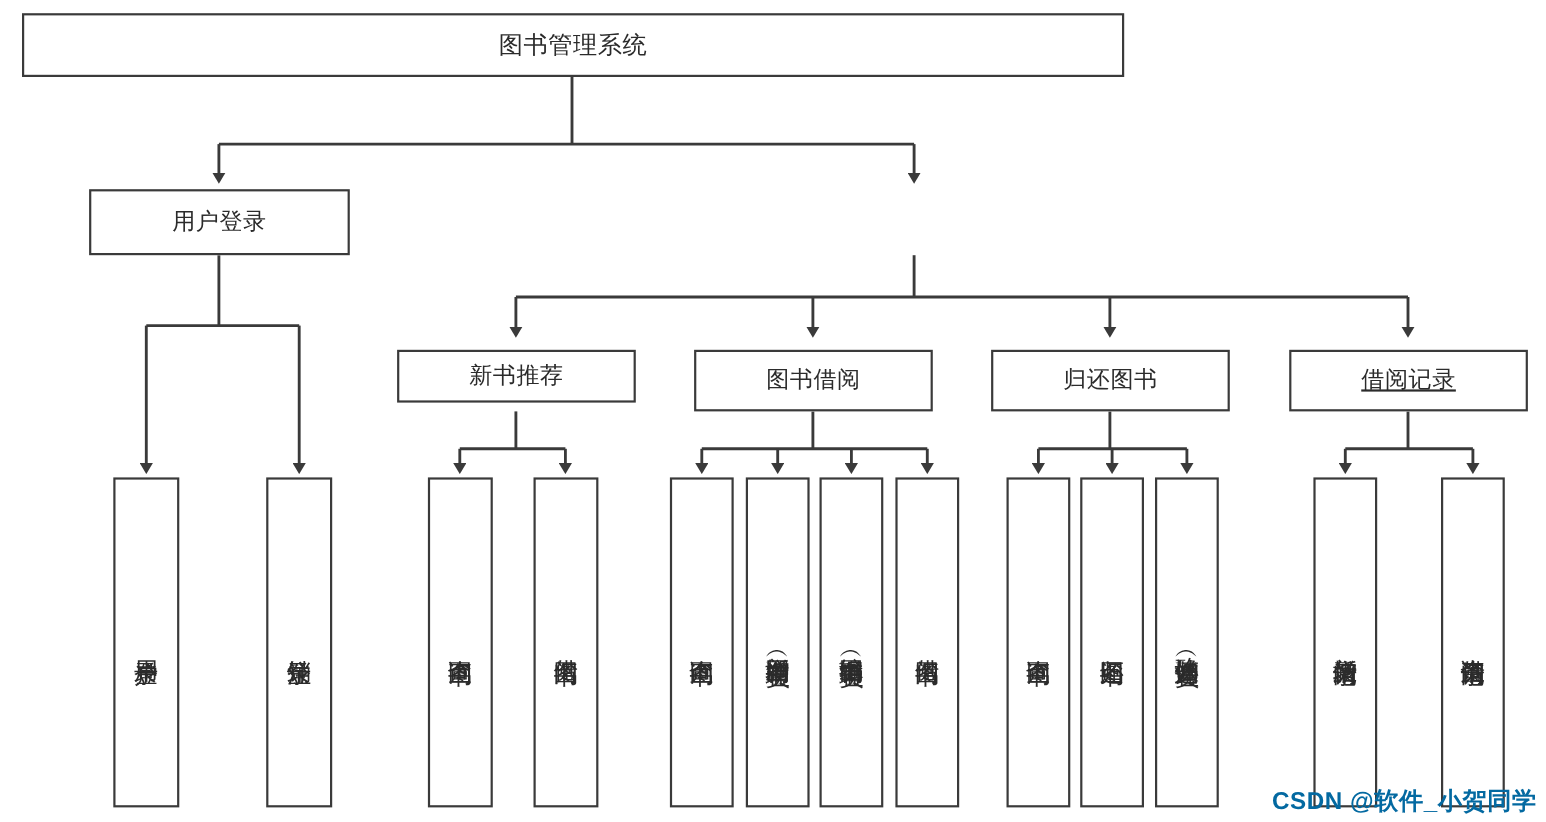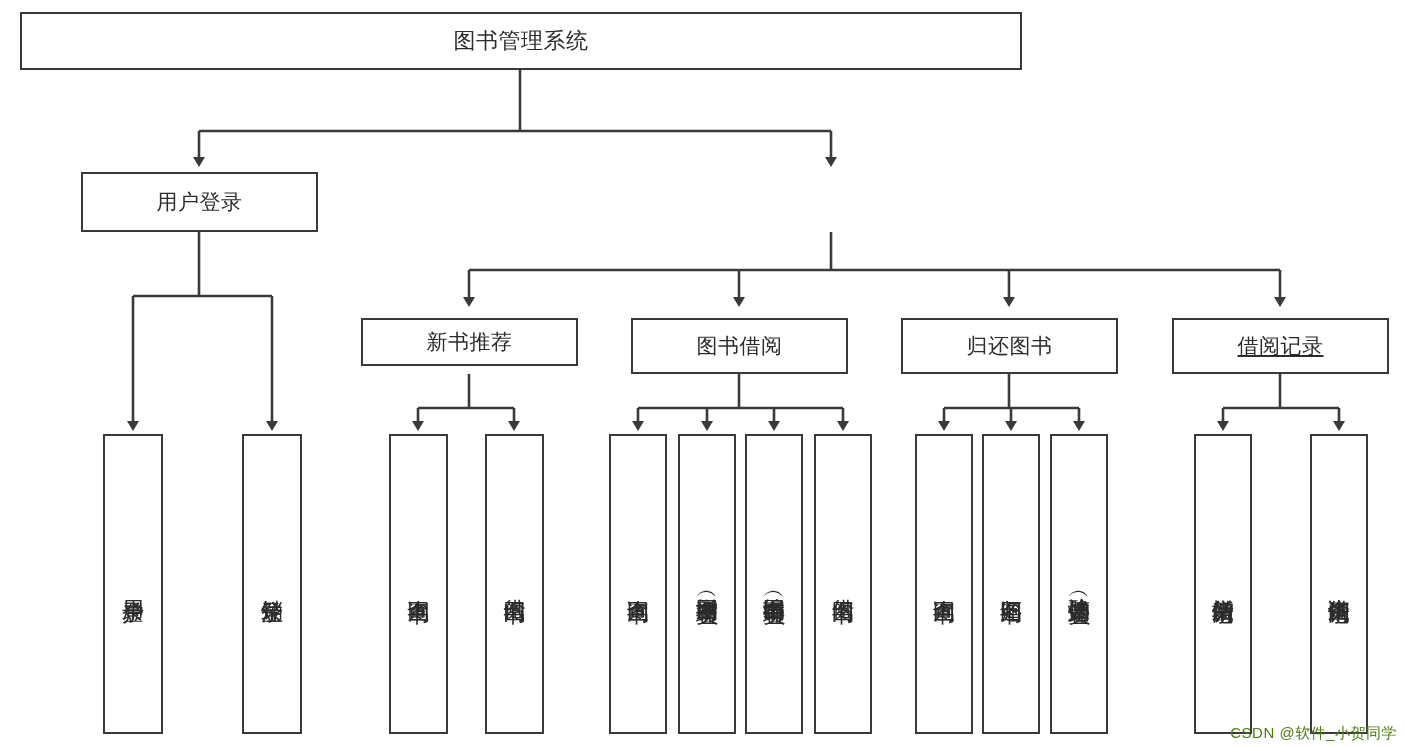--- a/index.html
+++ b/index.html
@@ -54,24 +54,25 @@
     display: block;
     text-align: center;
   }
   #root-node {
     font-size: 22px;
   }
   #watermark {
     position: absolute;
     right: 8px;
     bottom: 4px;
-    font-size: 15px;
-    color: #4d7c0f;
+    font-size: 22px;
+    color: #0369a1;
     letter-spacing: 0.5px;
     white-space: nowrap;
+    font-weight: bold;
   }
 </style>
 </head>
 <body>
 
 <div id="canvas">
 
   <svg class="wires" viewBox="0 0 1405 747" xmlns="http://www.w3.org/2000/svg">
     <defs>
       <marker id="arrow" markerWidth="10" markerHeight="12" refX="1" refY="6" orient="auto" markerUnits="userSpaceOnUse">

